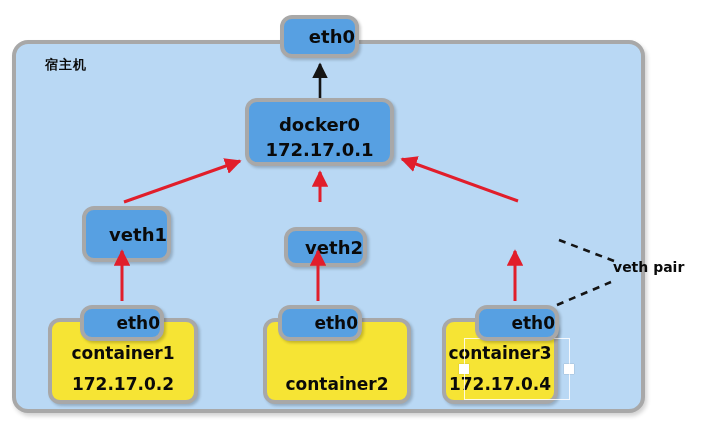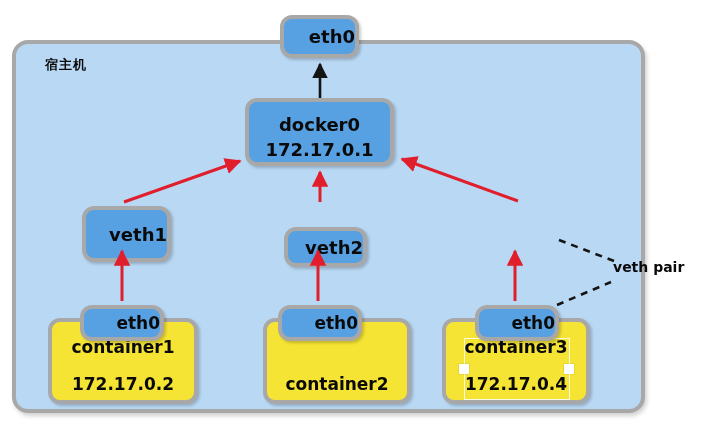--- a/index.html
+++ b/index.html
@@ -32,26 +32,26 @@
   .node-veth3     { left:475px; top:206px; width:84px;  height:40px; }
   .node-eth-small { width:84px; height:36px; top:305px; font-size:17px; }
   .node-eth-c1 { left:80px; }
   .node-eth-c2 { left:278px; }
   .node-eth-c3 { left:475px; }
   .container-box {
     position:absolute; top:318px; height:86px; box-sizing:border-box;
     background:var(--container_fill); border:4px solid var(--border_gray);
     border-radius:12px; box-shadow:2px 2px 3px rgba(0,0,0,0.2); z-index:2;
     display:flex; flex-direction:column; justify-content:flex-end;
-    align-items:center; padding-bottom:6px; gap:17px;
+    align-items:center; padding-bottom:6px; gap:11px;
     font-size:17px; font-weight:bold; text-align:center;
   }
   .container-1 { left:48px;  width:150px; }
   .container-2 { left:243px; width:148px;margin-left:20px; }
-  .container-3 { left:442px; width:148px; }
+  .container-3 { left:442px; width:116px; }
   .sel-rect {
     position:absolute; left:464px; top:338px; width:106px; height:62px;
     border:1px solid rgba(255,255,255,0.85); box-sizing:border-box; z-index:3;
   }
   .sel-handle {
     position:absolute; width:10px; height:10px; background:#ffffff;
     box-shadow:0 0 1px rgba(0,0,0,0.35); z-index:5;
   }
   .sel-handle-left  { left:459px; top:364px; }
   .sel-handle-right { left:564px; top:364px; }

